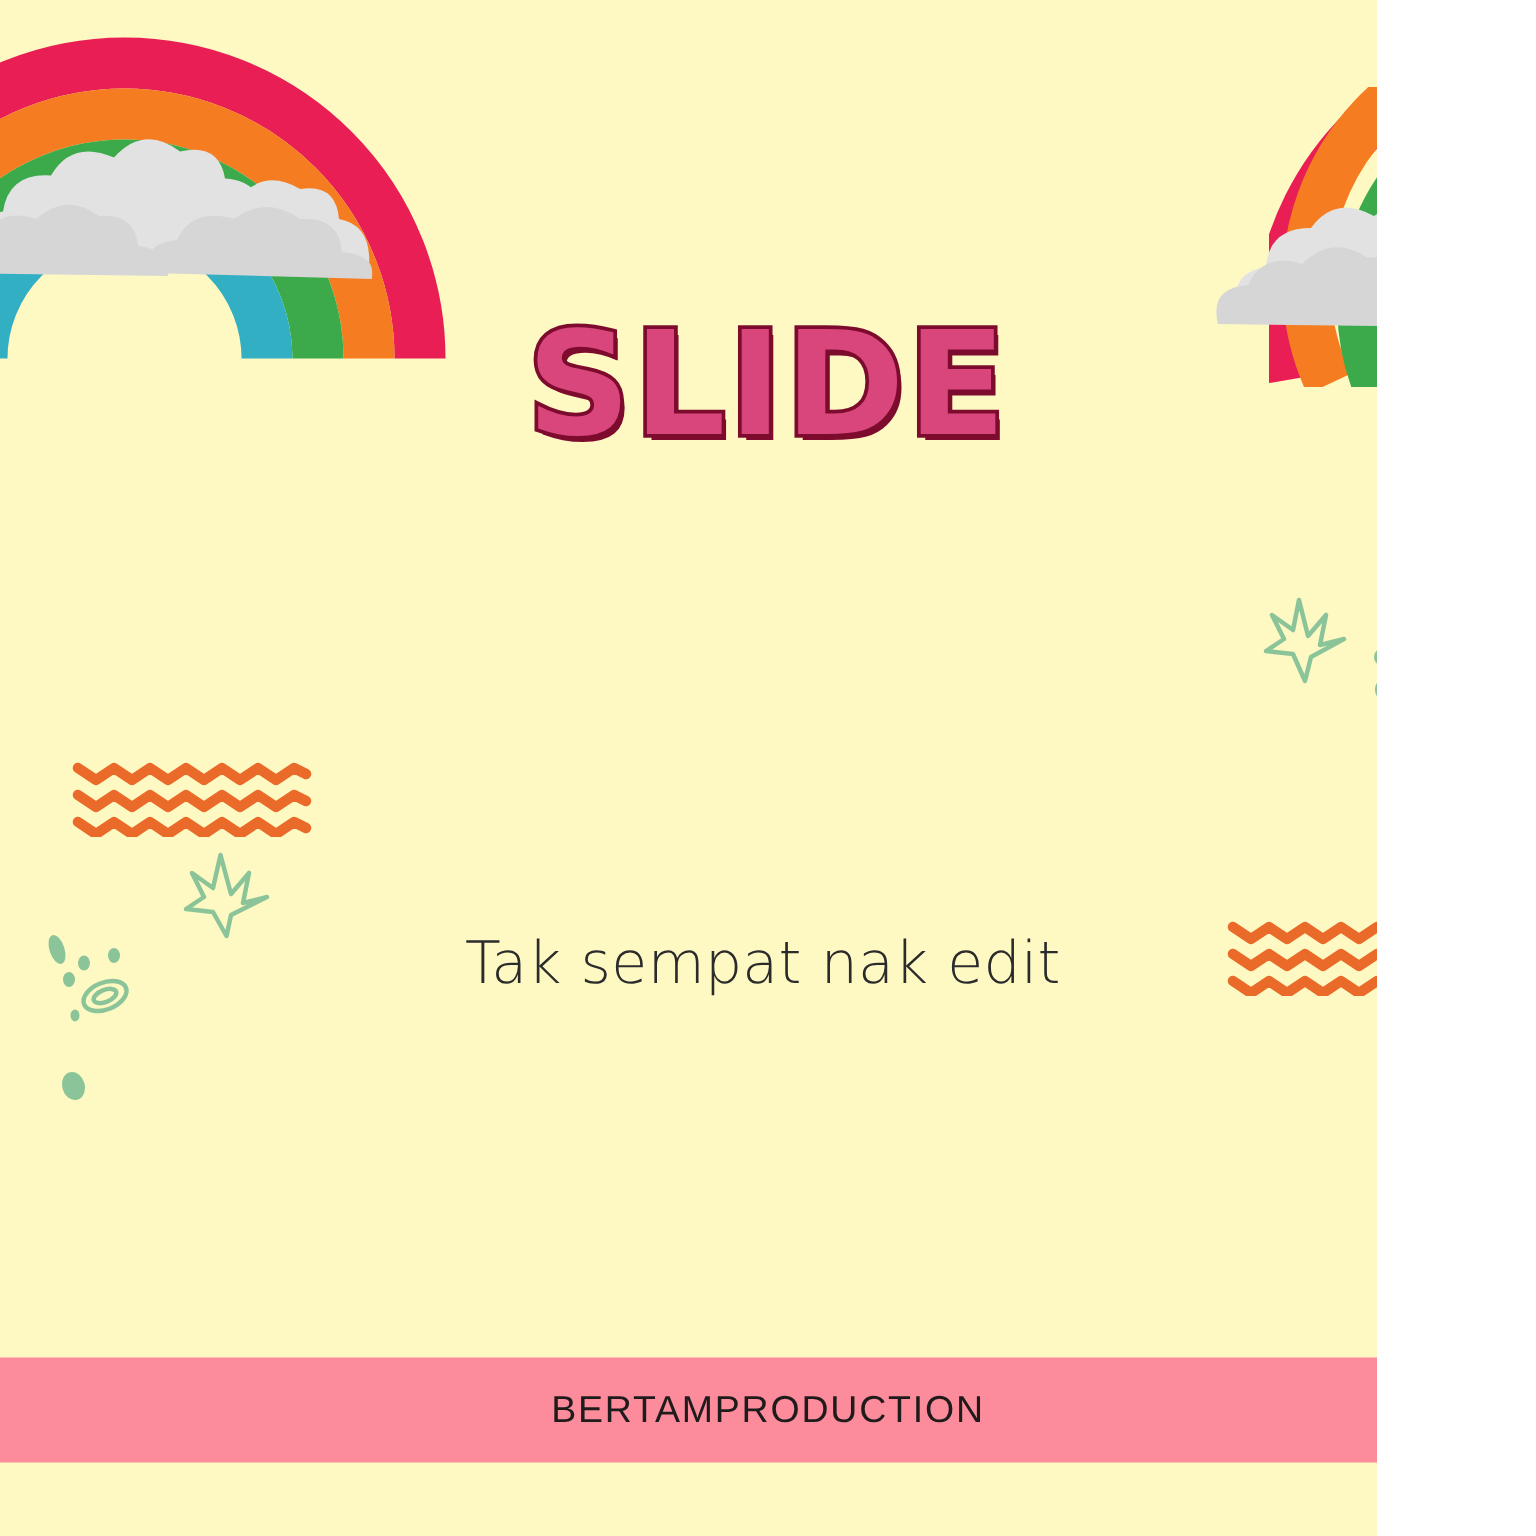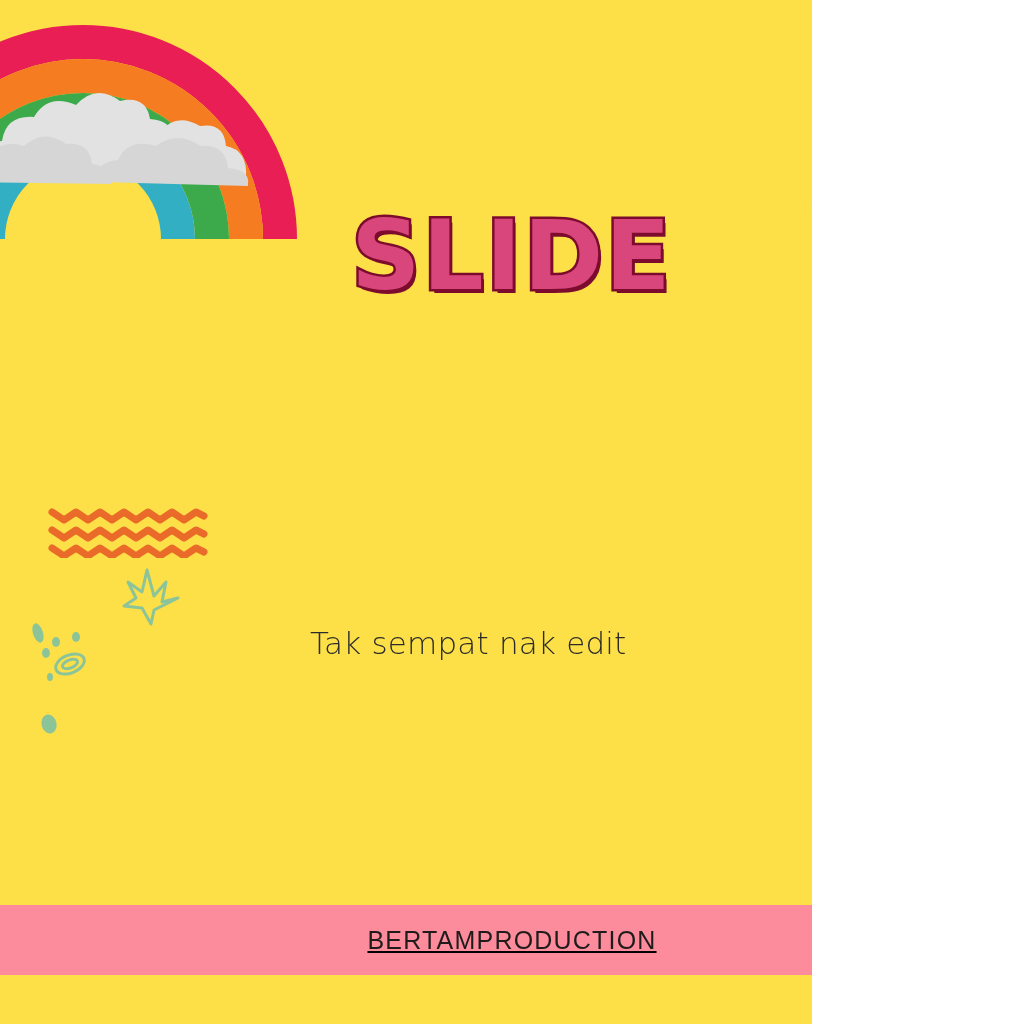--- a/index.html
+++ b/index.html
@@ -2,23 +2,23 @@
 <html><head>
 <meta charset="utf-8">
 <style>
   html, body {
     margin: 0;
     padding: 0;
     background: #ffffff;
   }
   #slide {
     position: relative;
-    width: 812px;
+    width: 918px;
     height: 1024px;
-    background: #fde047;
+    background: #fef9c3;
     overflow: hidden;
     font-family: "Liberation Sans", sans-serif;
   }
 
   
   .deco {
     position: absolute;
     pointer-events: none;
   }
   #rainbow-left   { left: -132px; top: 14px;  width: 430px; height: 230px; }
@@ -62,40 +62,39 @@
     position: absolute;
     left: 310px;
     top: 622px;
     width: 520px;
     z-index: 5;
   }
   .subtitle-line {
     display: block;
     font-family: "DejaVu Sans", sans-serif;
     font-weight: 300;
-    font-size: 31px;
+    font-size: 39px;
     line-height: 42px;
     color: #2b2b2b;
     letter-spacing: 0.2px;
     white-space: nowrap;
   }
 
   
   #footer-band {
     position: absolute;
     left: 0;
     top: 905px;
     width: 1024px;
     height: 70px;
     background: #fc8c9c;
     display: flex;
     align-items: center;
     justify-content: center;
     z-index: 6;
-    text-decoration: underline;
   }
   #footer-text {
     font-family: "Liberation Sans", sans-serif;
     font-size: 25px;
     font-weight: 400;
     letter-spacing: 1.2px;
     color: #1f1b1b;
   }
 </style>
 </head>

